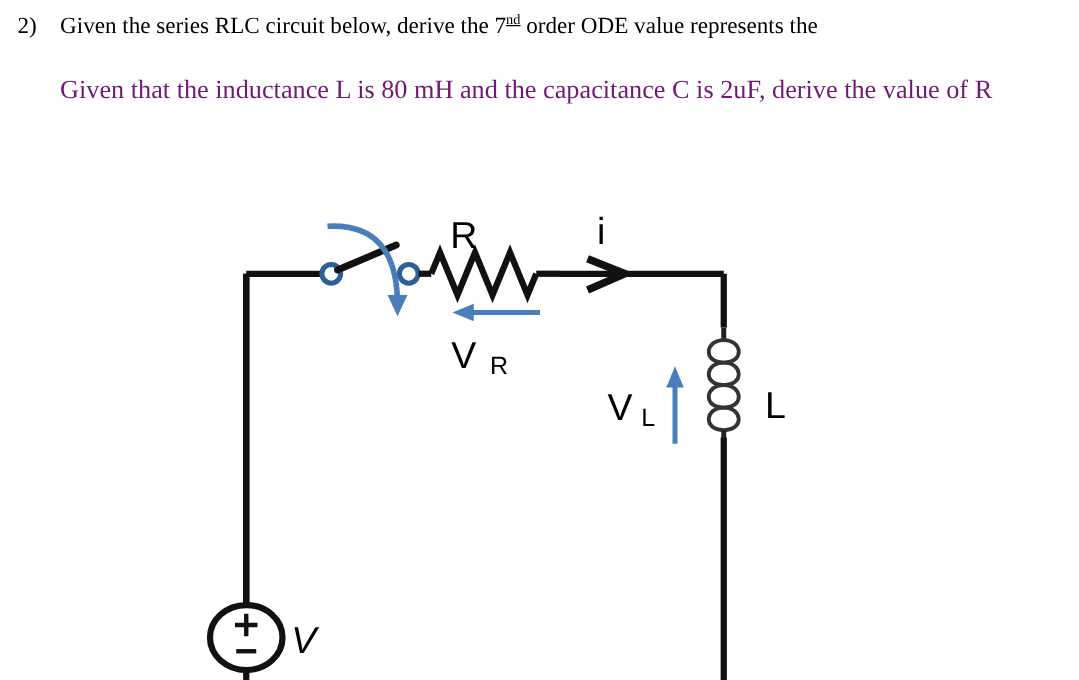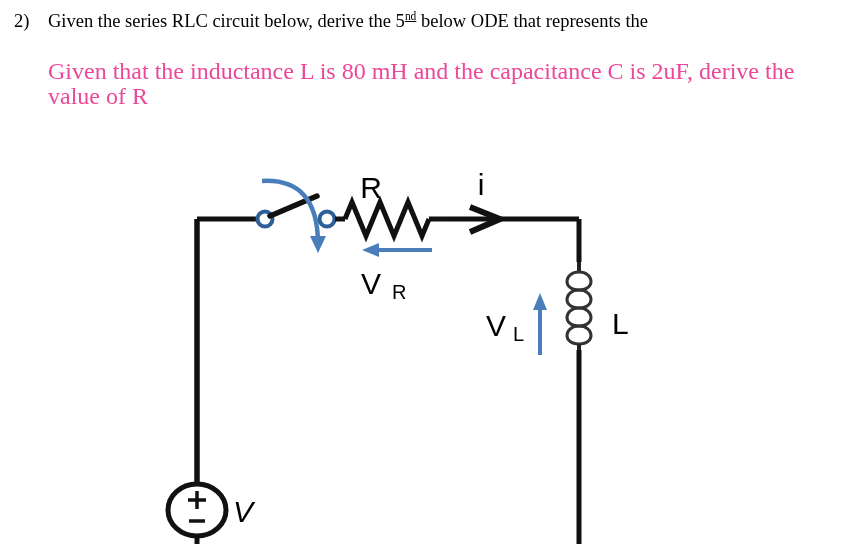--- a/index.html
+++ b/index.html
@@ -36,23 +36,23 @@
   }
   .q-body {
     flex: 1 1 auto;
     font-size: 18.5px;
     line-height: 25px;
     color: #000;
   }
   .q-para2 {
     margin-left: 34px;
     margin-top: 25px;
-    font-size: 24px;
+    font-size: 21px;
     line-height: 25px;
-    color: #ec4899;
+    color: #701a75;
     width: 790px;
   }
   .q-body p, .q-para2 p { margin: 0; }
   sup { font-size: 0.62em; vertical-align: super; line-height: 0; text-decoration: underline; }
 
   
   #circuit {
     position: absolute;
     left: 0;
     top: 150px;
@@ -71,21 +71,21 @@
 </style>
 </head>
 <body>
 
 <div id="page">
 
   <div class="q-wrap">
     <div class="q-line">
       <div class="q-number">2)</div>
       <div class="q-body">
-        <p><span>Given the series RLC circuit below, derive the 5</span><sup>nd</sup><span> below ODE that represents the</span></p>
+        <p><span>Given the series RLC circuit below, derive the 7</span><sup>nd</sup><span> order ODE value represents the</span></p>
       </div>
     </div>
     <div class="q-para2">
       <p>Given that the inductance L is 80 mH and the capacitance C is 2uF, derive the value of R</p>
     </div>
   </div>
 
   <div id="circuit">
     <svg width="863" height="394" viewBox="0 0 863 394" xmlns="http://www.w3.org/2000/svg">
 

